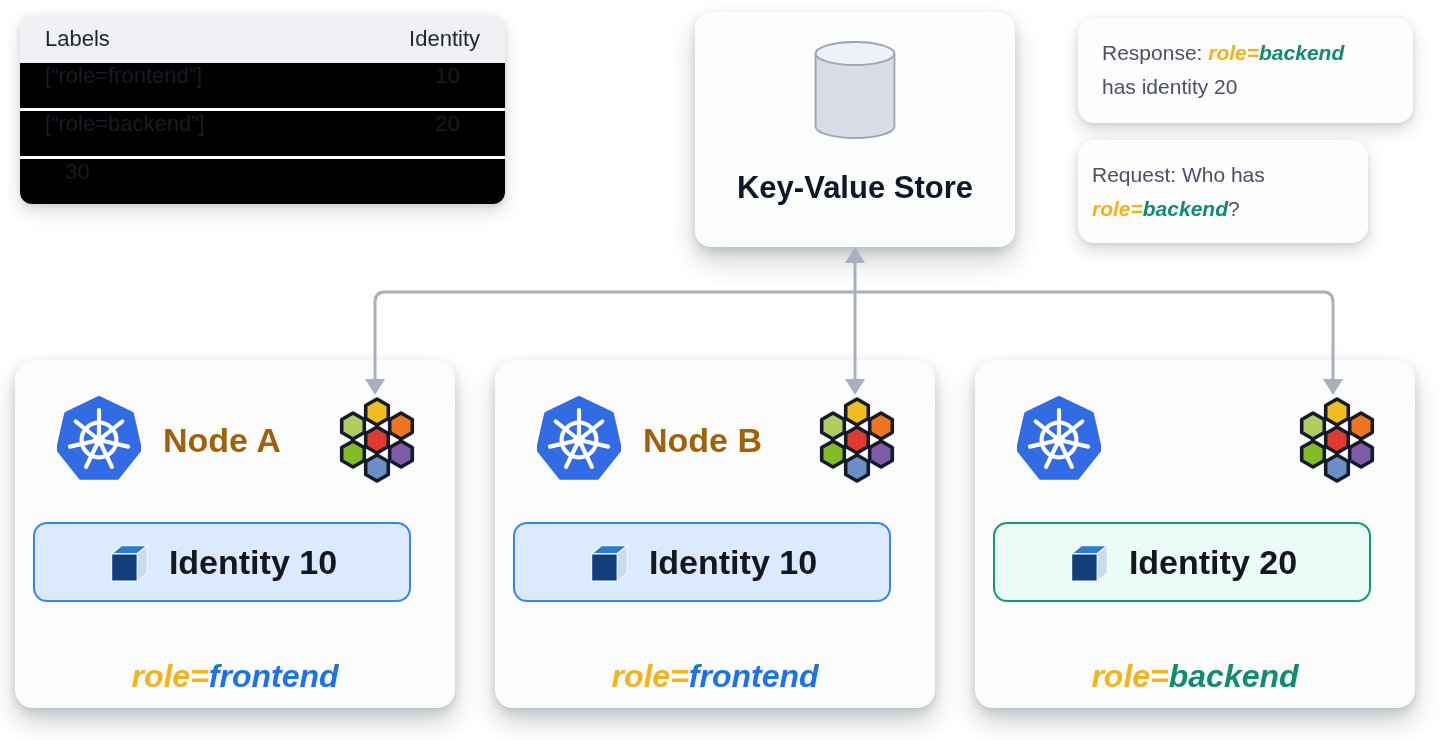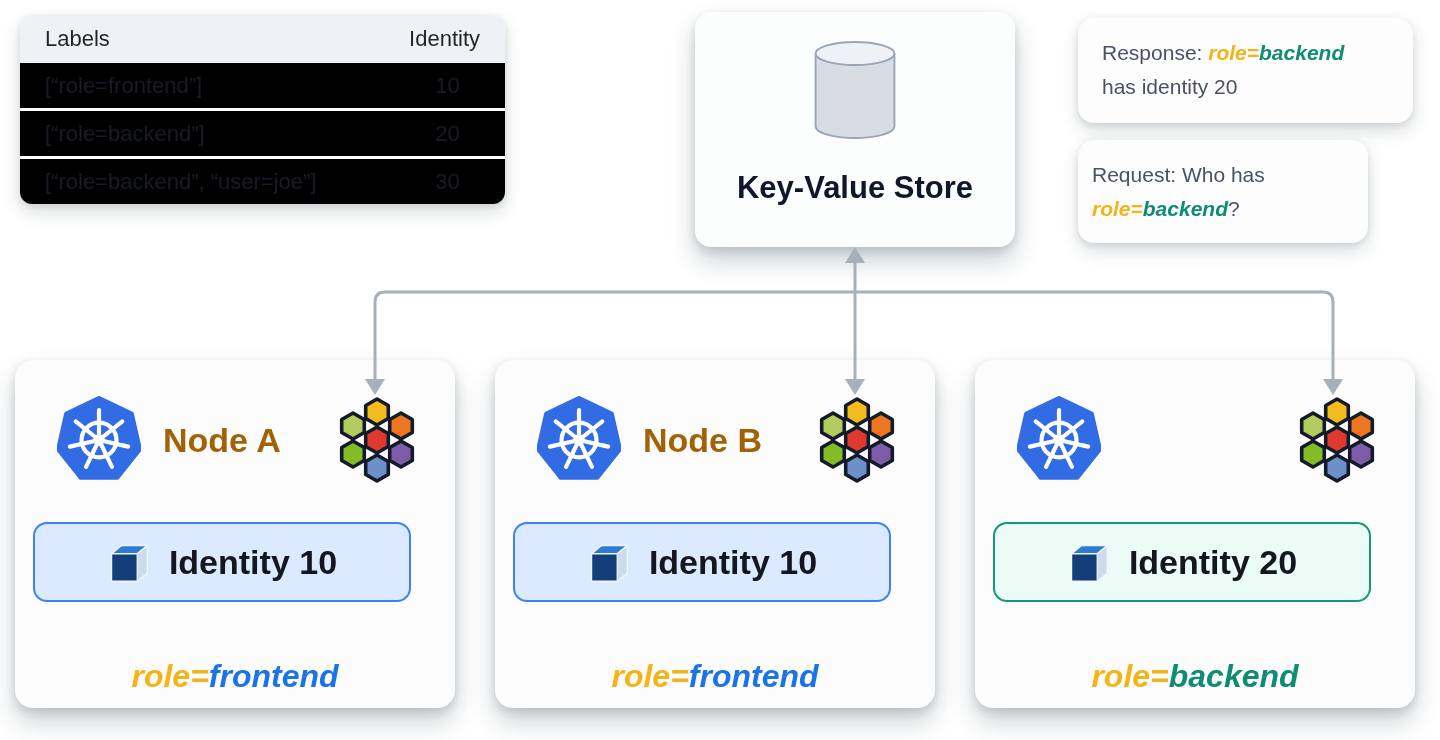--- a/index.html
+++ b/index.html
@@ -15,21 +15,21 @@
   
   .labels-table {
     position:absolute; left:20px; top:15px; width:485px;
     border-radius:12px; overflow:hidden; background:#ffffff;
   }
   .lt-header {
     display:flex; align-items:center; height:48px;
     background:#F0F1F4; font-size:22px; font-weight:500; color:#1E2430;gap:36px;
   }
   .lt-row {
-    display:flex; align-items:center; height:45px;
+    display:flex; align-items:flex-start; height:45px;
     background:#000000; font-size:22px; font-weight:500; color:#171C26;gap:11px;
   }
   .lt-row + .lt-row { margin-top:3px; }
   .col-labels { flex:1; padding-left:25px; }
   .lt-header .col-identity { width:115px; padding-right:25px; text-align:right; }
   .lt-row .col-identity { width:115px; text-align:center; }
 
   
   .kv-card {
     position:absolute; left:695px; top:12px; width:320px; height:235px;
@@ -98,21 +98,20 @@
   </div>
   <div class="lt-row">
     <div class="col-labels">[“role=frontend”]</div>
     <div class="col-identity">10</div>
   </div>
   <div class="lt-row">
     <div class="col-labels">[“role=backend”]</div>
     <div class="col-identity">20</div>
   </div>
   <div class="lt-row">
-    <div class="col-labels">[“role=backend”, “user=joe”]</div>
     <div class="col-identity">30</div>
   </div>
 </div>
 
 <div class="kv-card shadow-lg">
   <svg width="90" height="100" viewBox="0 0 90 104">
     <path d="M4,14 L4,90 A41,12 0 0 0 86,90 L86,14" fill="#D7DCE5" stroke="#9AA6B5" stroke-width="2"></path>
     <ellipse cx="45" cy="14" rx="41" ry="12" fill="#EEF1F5" stroke="#9AA6B5" stroke-width="2"></ellipse>
   </svg>
   <div class="kv-title">Key-Value Store</div>

